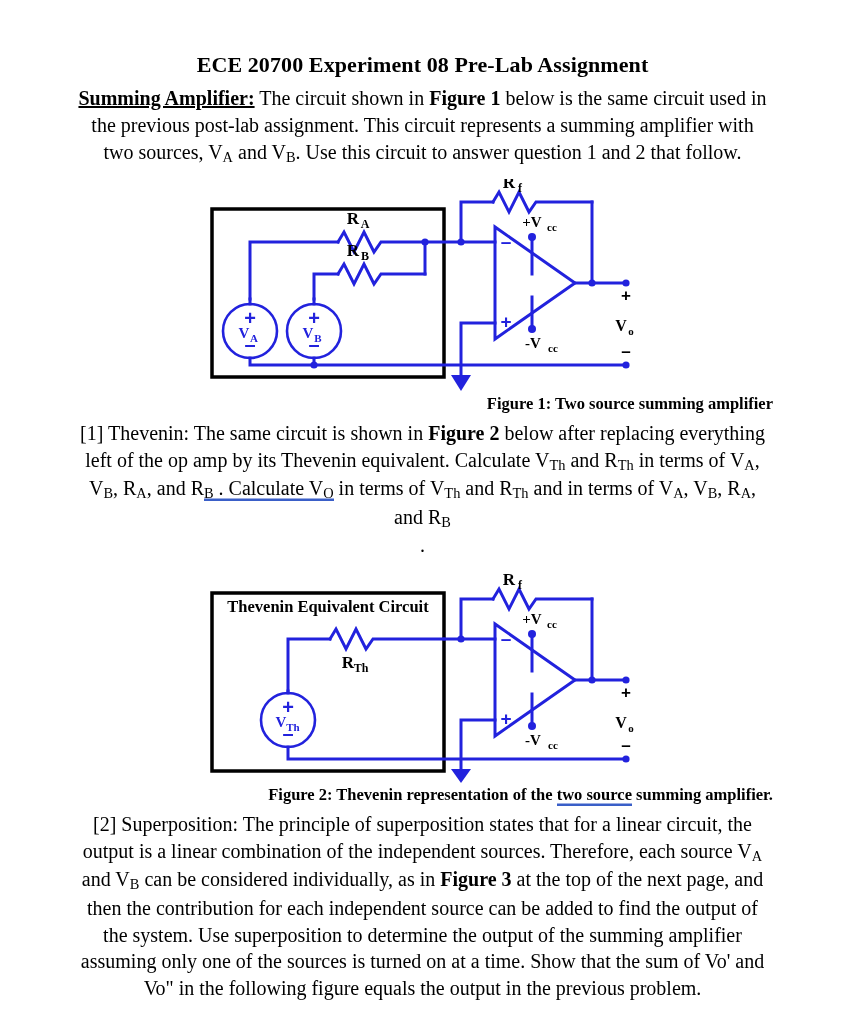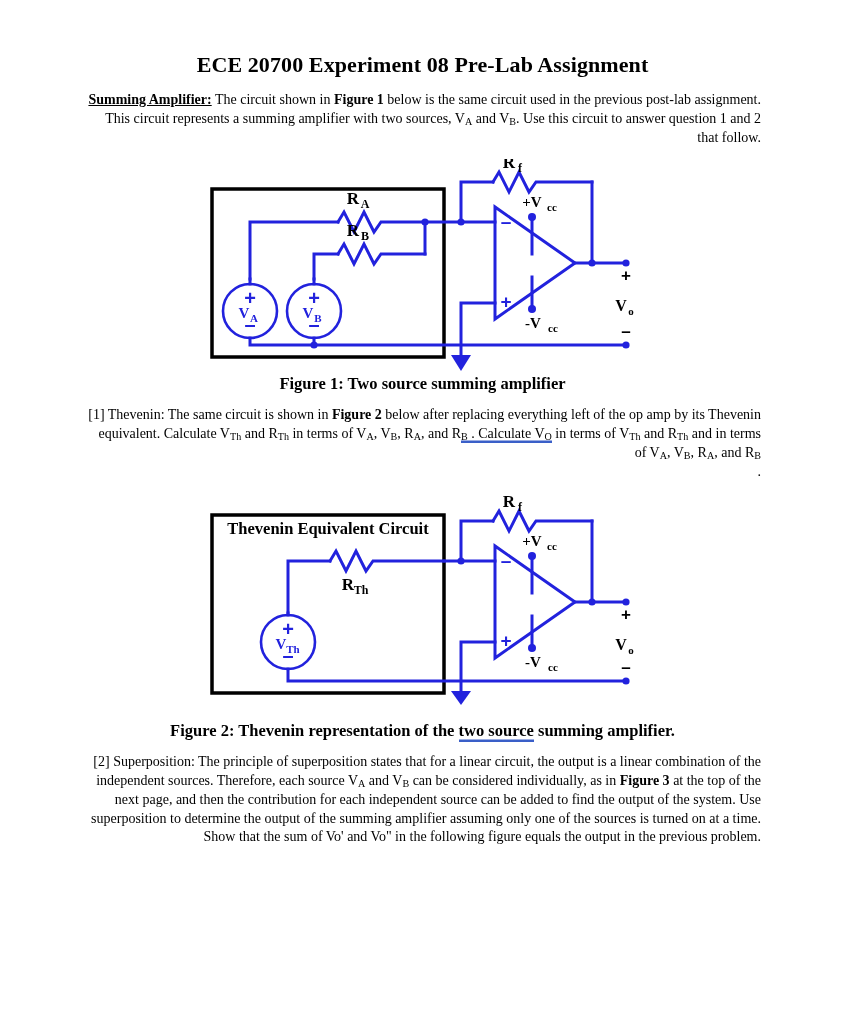--- a/index.html
+++ b/index.html
@@ -28,24 +28,24 @@
     text-align: center;
     margin: 0;
     line-height: 1.32;
     letter-spacing: 0.1px;
   }
   .title-line { display: block; }
   .title-wrap {
     padding-top: 50px;
   }
   p.body-text {
-    font-size: 14px;
+    font-size: 20px;
     line-height: 1.34;
-    margin: 12px;
-    text-align: right;
+    margin: 6px;
+    text-align: center;
   }
   .para-1 { margin-top: 26px; }
   .para-2 { margin-top: 22px; }
   .para-3 { margin-top: 26px; }
   b, .bold { font-weight: bold; }
   .u-under {
     text-decoration: underline;
   }
   .dbl-under {
     border-bottom: 1.5px solid #3a5fc8;
@@ -67,24 +67,24 @@
     vertical-align: -0.22em;
   }
   .fig-block {
     text-align: center;
   }
   .fig1-wrap { margin-top: 12px; }
   .fig2-wrap { margin-top: 14px; }
   .fig-caption {
     font-size: 16.5px;
     font-weight: bold;
-    text-align: center;
+    text-align: right;
     margin-top: 0px;
   }
-  .fig-caption-2 { margin-top: 14px; }
+  .fig-caption-2 { margin-top: 0; }
   svg { display: block; margin: 0 auto; }
   .wire {
     stroke: #2222dd;
     stroke-width: 3;
     fill: none;
     stroke-linecap: square;
     stroke-linejoin: miter;
   }
   .wire-thin {
     stroke: #2222dd;

